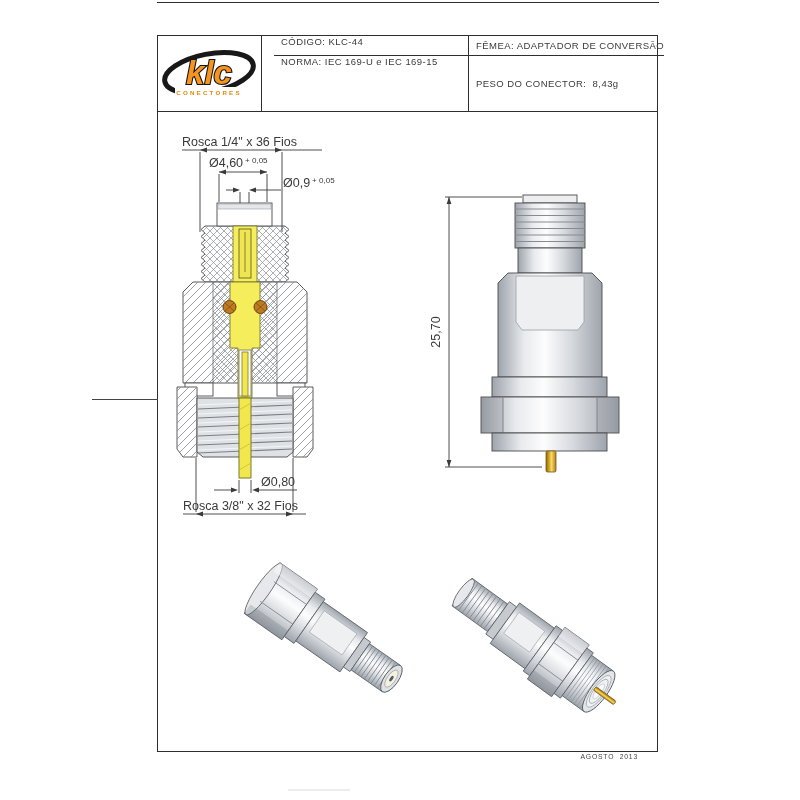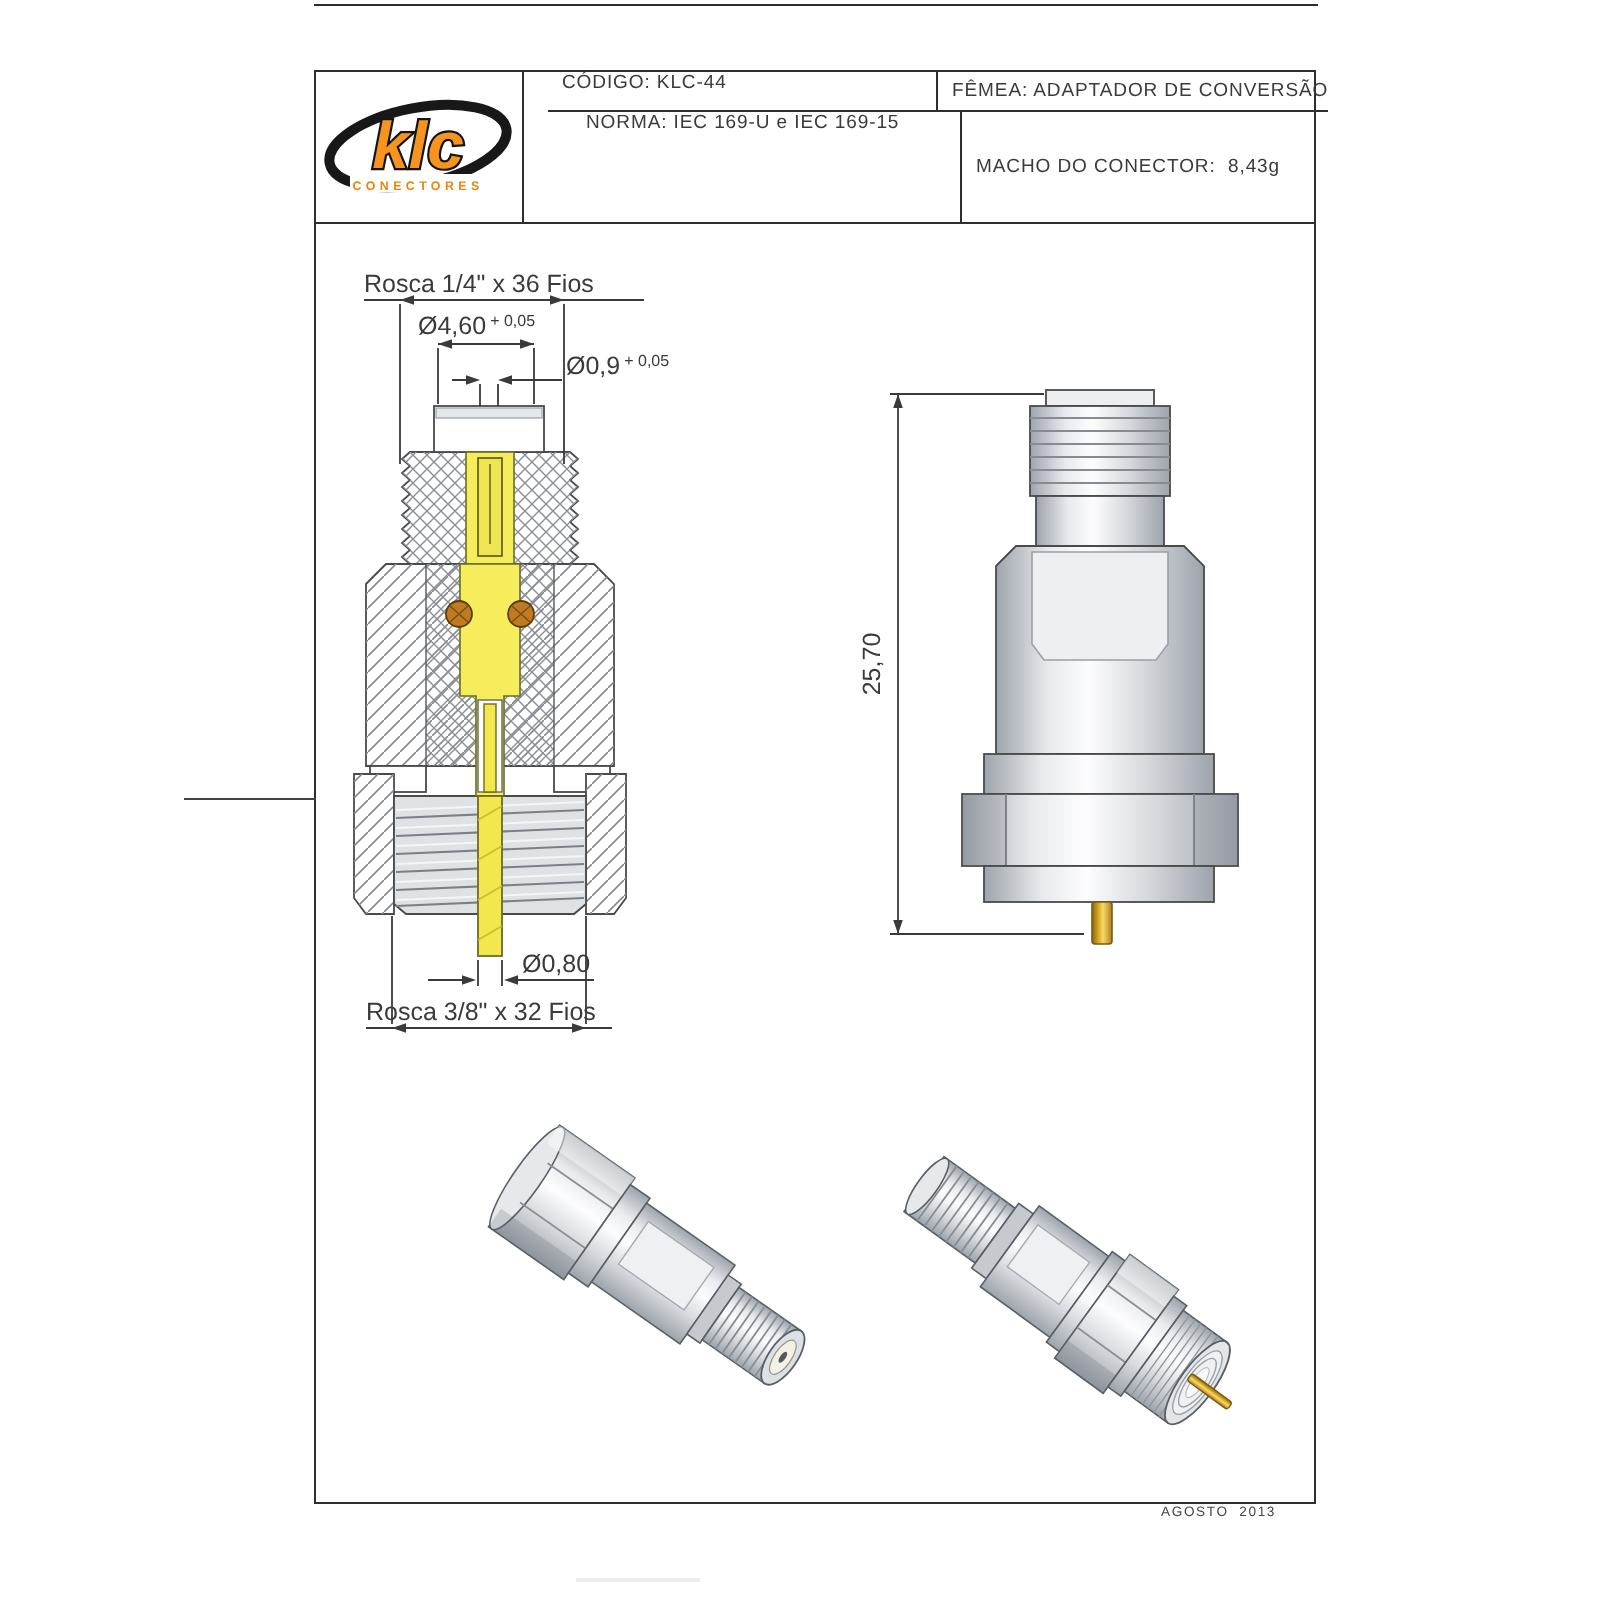--- a/index.html
+++ b/index.html
@@ -8,21 +8,21 @@
   .top-rule { position:absolute; left:157px; top:2px; width:502px; border-top:1.6px solid #2e2e2e; }
   .border-frame { position:absolute; left:157px; top:35px; width:501px; height:717px; border:1.6px solid #2e2e2e; background:#fff; }
   .fold-mark { position:absolute; left:92px; top:399px; width:66px; border-top:1.3px solid #444; }
   .smudge { position:absolute; left:288px; top:789px; width:62px; height:2px; background:#ededed; }
 
   .title-block { position:absolute; left:157px; top:35px; width:501px; height:77px; display:flex; border:1.6px solid #2e2e2e; background:#fff;gap:12px; }
   .logo-cell { width:107px; border-right:1.4px solid #2e2e2e; display:flex; align-items:center; justify-content:center; }
   .fields { flex:1; display:flex; flex-direction:column; }
   .tb-row1 { height:20px; border-bottom:1.4px solid #2e2e2e; display:flex; align-items:center; justify-content:center; }
   .tb-row { height:20px; border-bottom:1.4px solid #2e2e2e; display:flex; }
-  .tb-row:last-child { border-bottom:none; flex:1;margin-left:12px; }
+  .tb-row:last-child { border-bottom:none; flex:1; }
   .tb-cell-l { width:195px; border-right:1.4px solid #2e2e2e; display:flex; align-items:flex-start; padding-left:7px; }
   .tb-cell-r { flex:1; display:flex; align-items:center; padding-left:7px; }
   .tb-text { font-size:9.5px; letter-spacing:0.45px; color:#3a3a3a; white-space:pre; }
 
   .footer-date { position:absolute; left:0; top:753px; width:638px; text-align:right; font-size:6.8px; letter-spacing:0.8px; color:#474747; white-space:pre; }
 
   svg text { font-family:"Liberation Sans", sans-serif; }
   .dim-text { font-size:12.5px; fill:#3a3a3a; }
   .dim-tol { font-size:8px; fill:#3a3a3a; }
   .dim-line { stroke:#3a3a3a; stroke-width:0.9; fill:none; }
@@ -54,21 +54,21 @@
         </div>
         <div class="tb-cell-r">
           <span class="tb-text">FÊMEA: ADAPTADOR DE CONVERSÃO</span>
         </div>
       </div>
       <div class="tb-row">
         <div class="tb-cell-l">
           <span class="tb-text">NORMA: IEC 169-U e IEC 169-15</span>
         </div>
         <div class="tb-cell-r">
-          <span class="tb-text">MACHO DO CONECTOR:  8,43g</span>
+          <span class="tb-text">PESO DO CONECTOR:  8,43g</span>
         </div>
       </div>
     </div>
   </div>
 
   <svg width="800" height="800" viewBox="0 0 800 800" style="position:absolute;left:0;top:0;">
     <defs>
       <pattern id="xhatch" width="7" height="7" patternUnits="userSpaceOnUse">
         <path d="M0,7 L7,0 M0,0 L7,7" stroke="#8a8f96" stroke-width="0.7"></path>
       </pattern>

